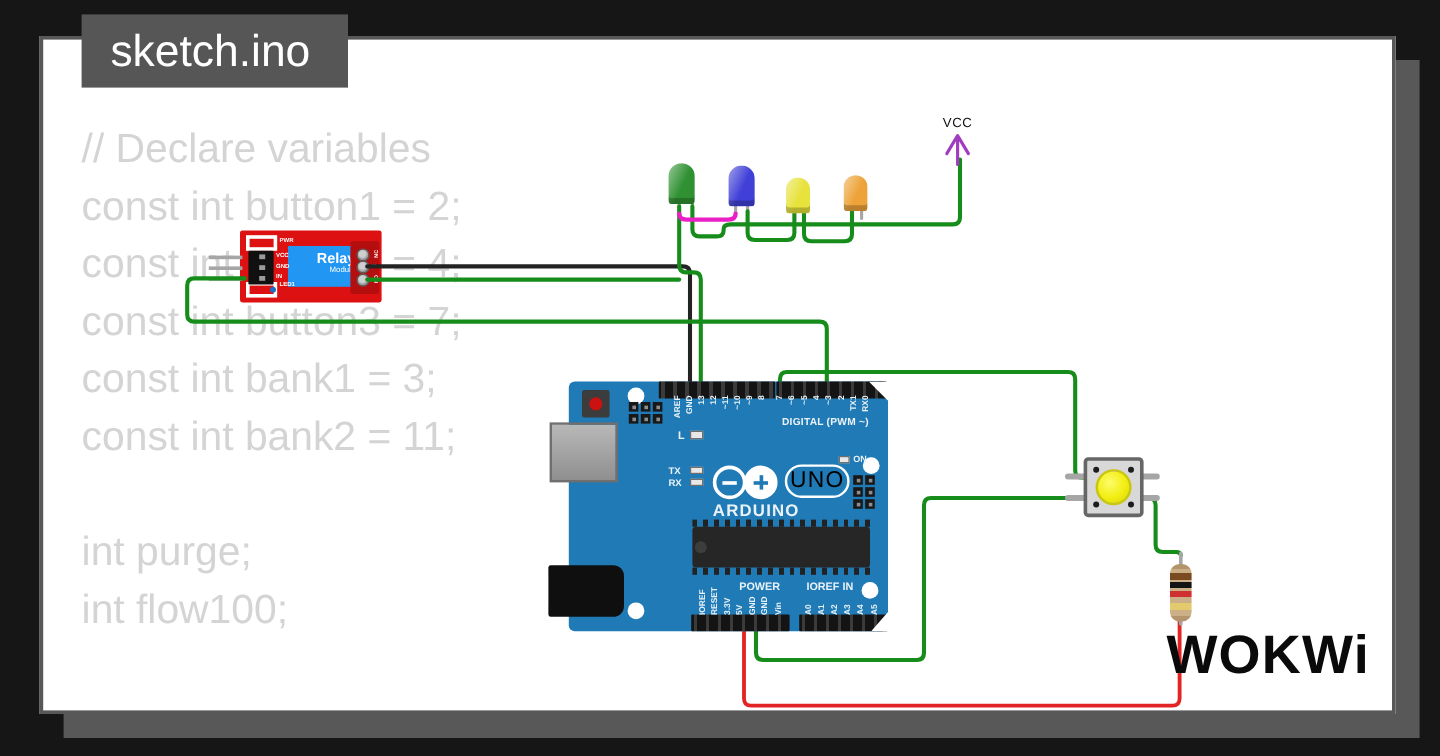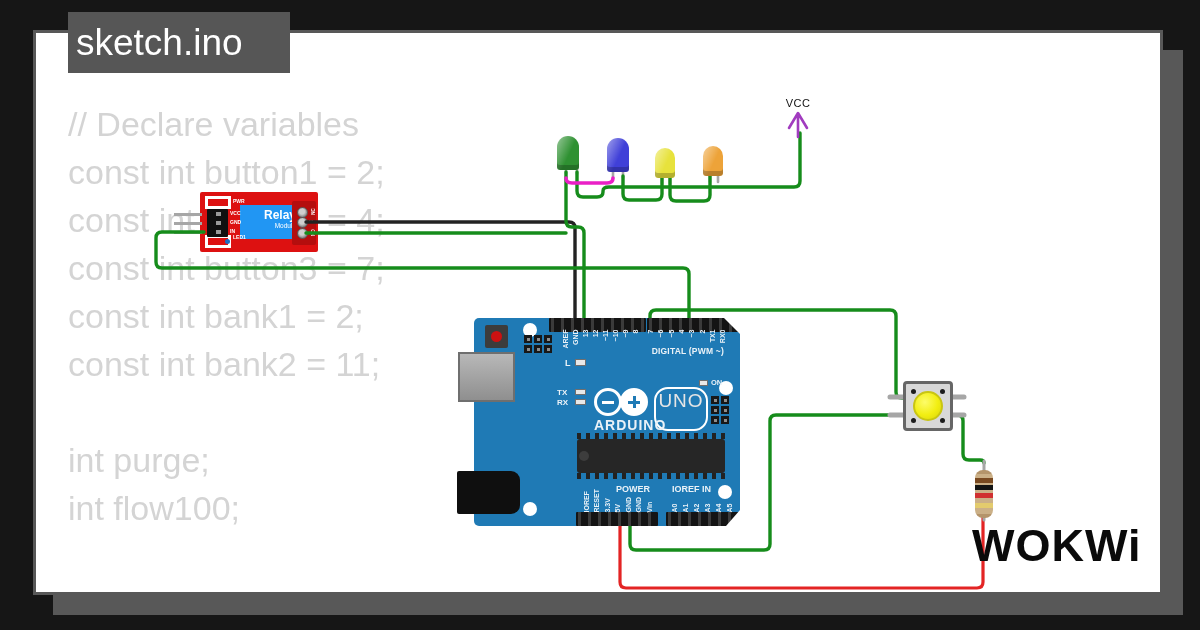--- a/index.html
+++ b/index.html
@@ -4,21 +4,21 @@
 <style>
   html,body{margin:0;padding:0;background:#161616;}
   #canvas{position:relative;width:1200px;height:630px;background:#161616;overflow:hidden;
           font-family:"Liberation Sans",sans-serif;}
   .abs{position:absolute;}
   
   #shadow{left:53px;top:50px;width:1130px;height:565px;background:#585858;}
   #card{left:33px;top:30px;width:1130px;height:565px;background:#ffffff;
         border:3px solid #585858;box-sizing:border-box;}
   #title-box{left:68px;top:12px;width:222px;height:61px;background:#565656;z-index:30;}
-  #title-box span{display:block;padding-left:8px;line-height:61px;font-size:37px;color:#fff;}
+  #title-box span{display:block;padding-left:24px;line-height:61px;font-size:37px;color:#fff;}
   
   #code-block{left:68px;top:100px;z-index:1;}
   .code-line{font-size:34px;line-height:48px;min-height:48px;color:#d4d4d4;white-space:pre;}
   
   #wires{left:0;top:0;z-index:5;}
   
   #relay{left:200px;top:192px;width:118px;height:60px;background:#dd1111;border-radius:2px;z-index:3;}
   .smd{position:absolute;width:26px;height:13px;background:#dd1111;border:3px solid #fff;box-sizing:border-box;}
   .relay-lbl{position:absolute;color:#fff;font-size:5px;font-weight:bold;line-height:6px;}
   #relay-conn{position:absolute;left:7px;top:17px;width:21px;height:28px;background:#101010;border-radius:1px;}
@@ -77,21 +77,21 @@
   <div class="abs" id="card"></div>
   <div class="abs" id="title-box">
     <span>sketch.ino</span>
   </div>
 
   <div class="abs" id="code-block">
       <div class="code-line">// Declare variables</div>
       <div class="code-line">const int button1 = 2;</div>
       <div class="code-line">const int button2 = 4;</div>
       <div class="code-line">const int button3 = 7;</div>
-      <div class="code-line">const int bank1 = 2;</div>
+      <div class="code-line">const int bank1 = 3;</div>
       <div class="code-line">const int bank2 = 11;</div>
       <div class="code-line"></div>
       <div class="code-line">int purge;</div>
       <div class="code-line">int flow100;</div>
     </div>
 
   <div class="abs" id="relay" style="background: rgb(221, 17, 17);">
     <div class="smd" style="left:5px;top:4px;"></div>
     <div class="smd" style="left:5px;top:43px;"></div>
     <div id="relay-conn">
@@ -191,22 +191,22 @@
     <div class="ledrect" style="left:101px;top:71px;height:6px;"></div>
     <div class="board-txt" style="left:83px;top:80px;font-size:8px;text-align:right;">RX</div>
     <div class="ledrect" style="left:101px;top:81px;height:6px;"></div>
     <div class="logo-circle" style="left:120px;top:70px;">
       <div style="position:absolute;left:5px;top:9.5px;width:12px;height:3px;background:#fff;"></div>
     </div>
     <div class="logo-circle" style="left:146px;top:70px;background:#fff;">
       <div style="position:absolute;left:5px;top:9.5px;width:12px;height:3px;background:#1f7ab5;"></div>
       <div style="position:absolute;left:9.5px;top:5px;width:3px;height:12px;background:#1f7ab5;"></div>
     </div>
-    <div class="abs" style="left:180px;top:69px;width:54px;height:44px;border:2px solid #fff;border-radius:14px;box-sizing:border-box;
-         color:#e5e5e5;font-size:19px;line-height:24px;text-align:center;letter-spacing:1px;">UNO</div>
+    <div class="abs" style="left:180px;top:69px;width:54px;height:28px;border:2px solid #fff;border-radius:14px;box-sizing:border-box;
+         color:#000000;font-size:19px;line-height:24px;text-align:center;letter-spacing:1px;">UNO</div>
     <div class="board-txt" style="left:120px;top:99px;font-size:14px;letter-spacing:1px;">ARDUINO</div>
     <div class="ledrect" style="left:225px;top:62px;width:9px;height:6px;"></div>
     <div class="board-txt" style="left:237px;top:60px;font-size:7.5px;">ON</div>
   </div>
   <div class="corner-cut" style="left:724px;top:318px;width:16px;height:16px;clip-path:polygon(0 0,100% 0,100% 100%);"></div>
   <div class="corner-cut" style="left:726px;top:510px;width:14px;height:16px;clip-path:polygon(0 100%,100% 0,100% 100%);"></div>
 
   <div class="abs" id="pushbutton">
     <div class="btn-dot" style="left:5px;top:5px;"></div>
     <div class="btn-dot" style="left:34px;top:5px;"></div>

